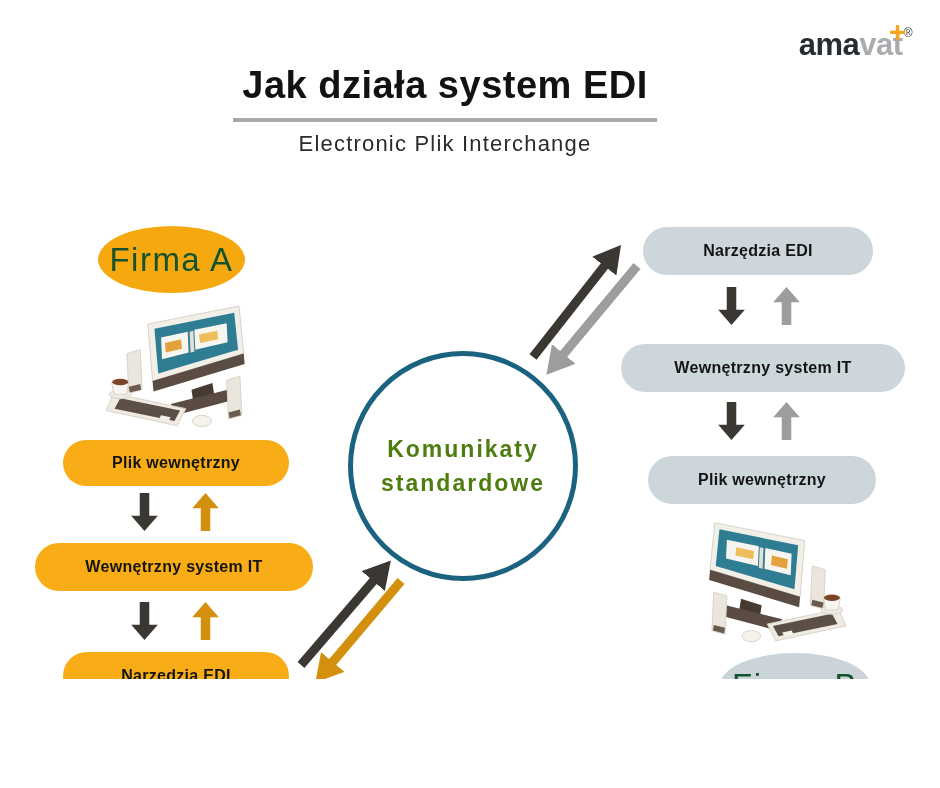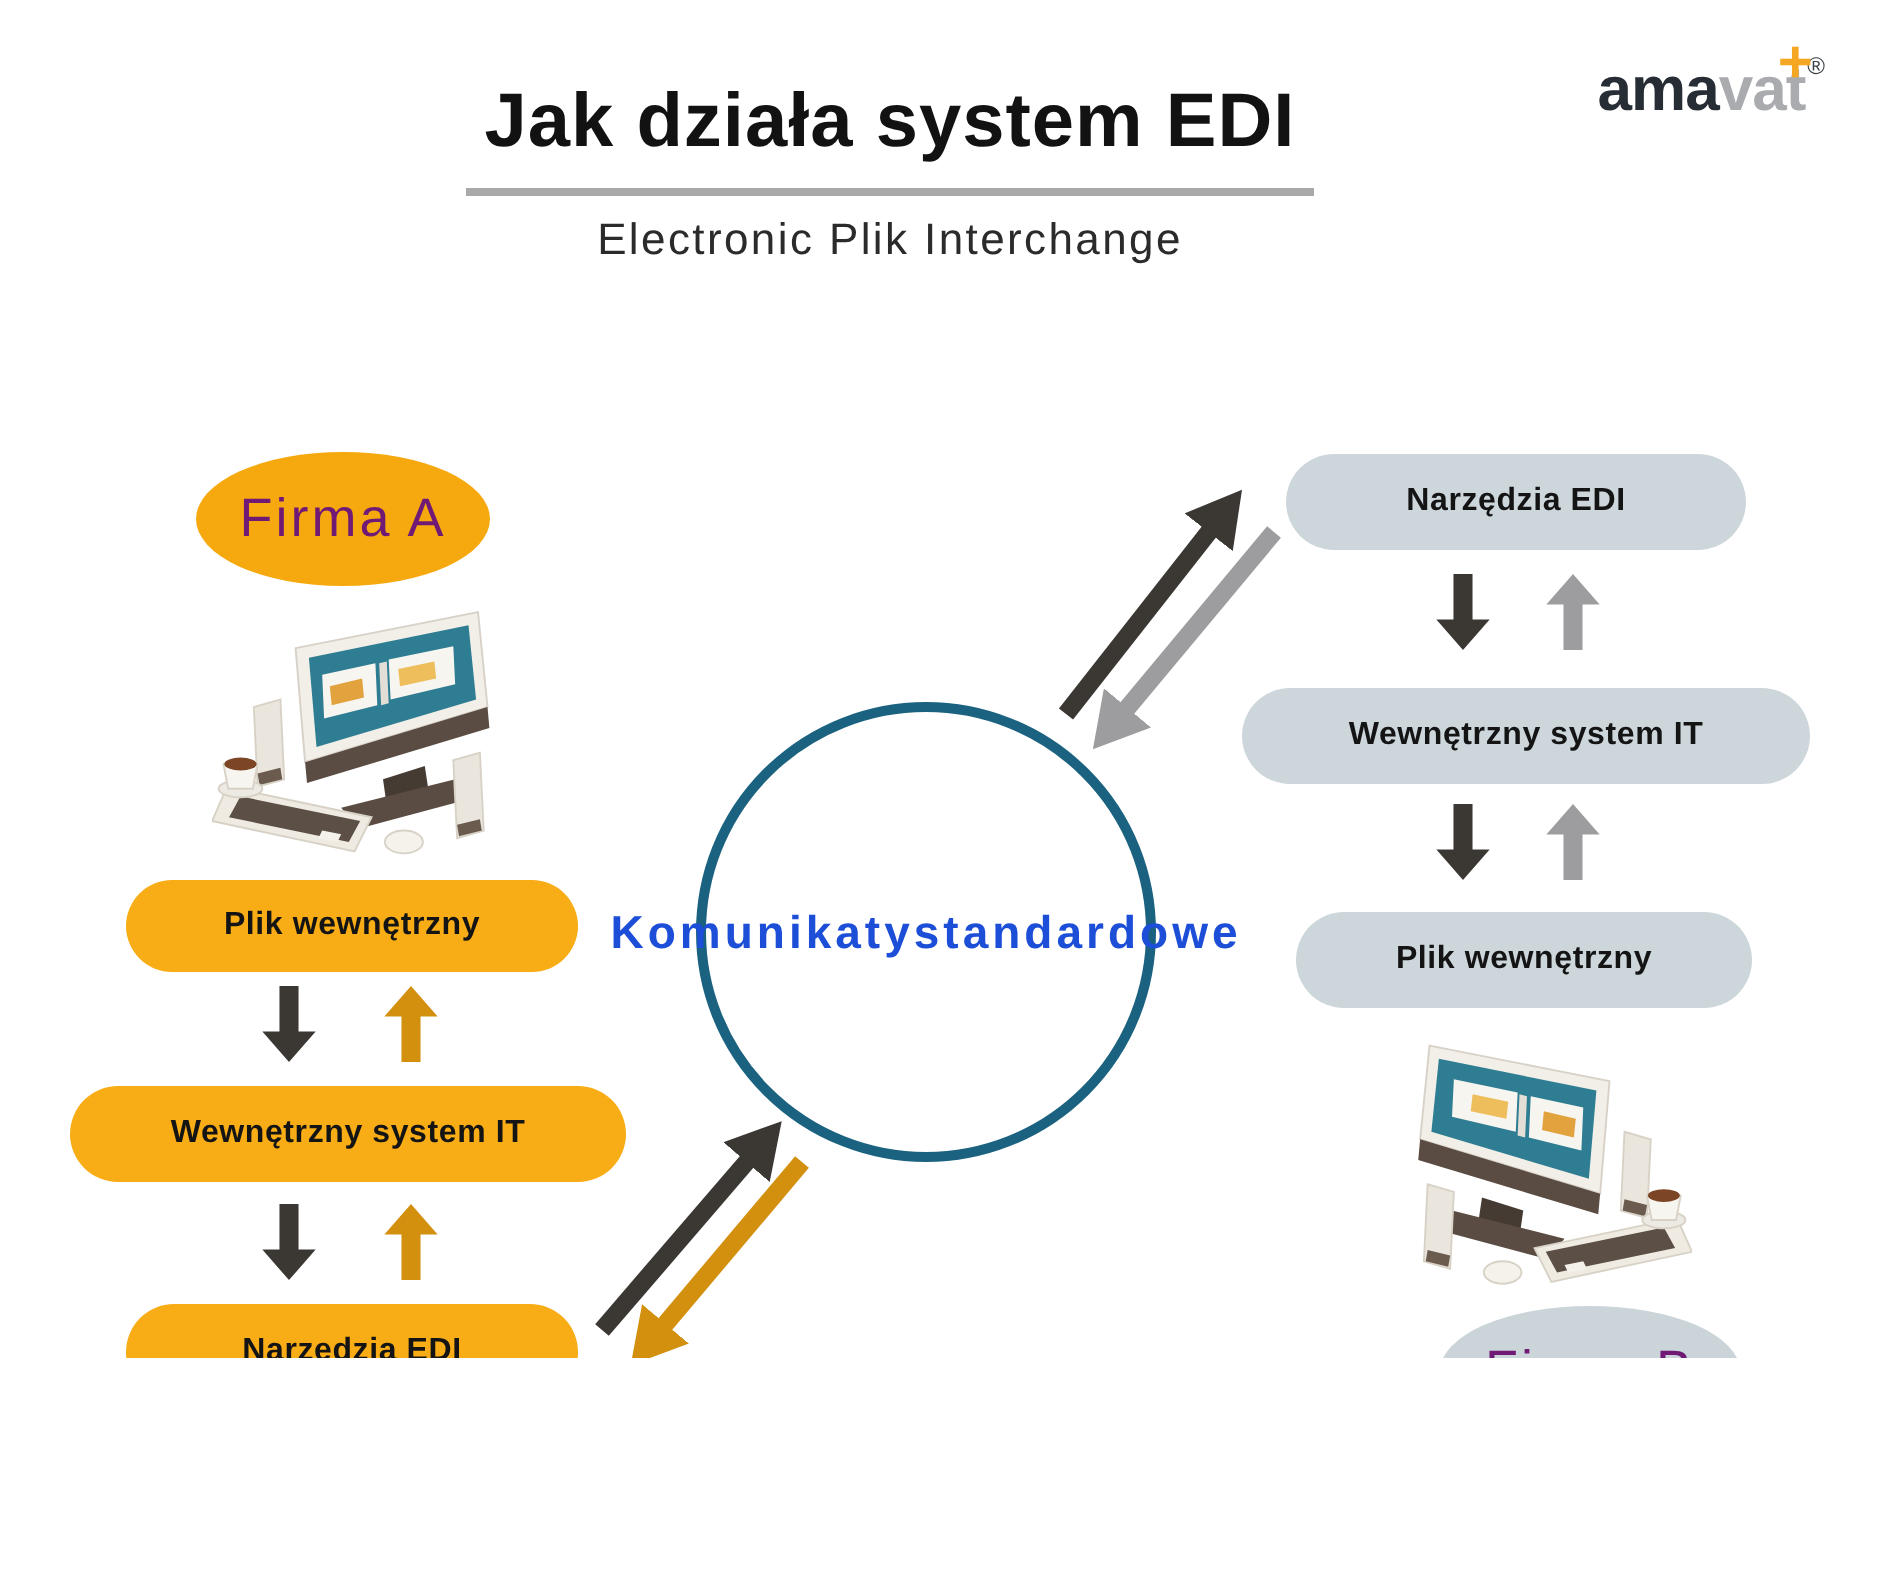--- a/index.html
+++ b/index.html
@@ -8,27 +8,27 @@
     font-family:"Liberation Sans", sans-serif;overflow:hidden;
   }
   
   .logo{position:absolute;top:26px;right:28px;font-size:31px;font-weight:700;letter-spacing:-0.5px;white-space:nowrap;}
   .logo .dark{color:#272D35;}
   .logo .gray{color:#A9ABAE;}
   .logo .twrap{position:relative;display:inline-block;color:#A9ABAE;}
   .logo .plus{position:absolute;left:-4px;top:-12px;color:#F5A623;font-weight:700;font-size:30px;}
   .logo .reg{font-size:12px;color:#3B4046;vertical-align:18px;font-weight:400;margin-left:1px;}
   
-  .header{position:absolute;left:0;top:40px;width:890px;text-align:center;}
+  .header{position:absolute;left:0;top:64px;width:890px;text-align:center;}
   .title{font-size:38px;font-weight:700;color:#121212;letter-spacing:0.5px;margin:0;}
   .rule{width:424px;height:4px;background:#A9A9A9;margin:11px auto 9px auto;}
   .subtitle{font-size:22px;font-weight:400;color:#2B2B2B;letter-spacing:1.2px;}
   
   .badge{position:absolute;border-radius:50%;display:flex;align-items:center;justify-content:center;
-         font-size:27px;color:#701a75;letter-spacing:1.5px;font-weight:400;}
+         font-size:33px;color:#14532d;letter-spacing:1.5px;font-weight:400;}
   .badge-a{left:98px;top:226px;width:147px;height:67px;background:#F6A90F;}
   .badge-b{left:720px;top:653px;width:150px;height:65px;background:#CBD5D9;}
   
   .step{position:absolute;border-radius:26px;display:flex;align-items:center;justify-content:center;
         font-weight:700;font-size:16px;color:#141414;letter-spacing:0.3px;box-sizing:border-box;}
   .step.yellow{background:#F8AC15;}
   .step.gray{background:#CDD6DB;}
   .sa1{left:63px;top:440px;width:226px;height:46px;}
   .sa2{left:35px;top:543px;width:278px;height:48px;}
   .sa3{left:63px;top:652px;width:226px;height:48px;}
@@ -36,22 +36,22 @@
   .sb2{left:621px;top:344px;width:284px;height:48px;}
   .sb3{left:648px;top:456px;width:228px;height:48px;}
   
   .varrow{position:absolute;width:29px;height:40px;}
   .varrow.down{transform:rotate(180deg);}
   .fill-black{fill:#3B3834;}
   .fill-orange{fill:#D3900F;}
   .fill-gray{fill:#9D9DA0;}
   
   .center-circle{position:absolute;left:348px;top:351px;width:230px;height:230px;box-sizing:border-box;
-    border:5px solid #1A627F;border-radius:50%;background:#ffffff;display:flex;
-    align-items:center;justify-content:center;color:#1d4ed8;font-weight:700;font-size:23px;
+    border:5px solid #1A627F;border-radius:50%;background:#ffffff;display:flex;flex-direction:column;
+    align-items:center;justify-content:center;color:#4d7c0f;font-weight:700;font-size:23px;
     letter-spacing:2px;line-height:1.5;text-align:center;}
   
   .overlay{position:absolute;left:0;top:0;width:940px;height:788px;pointer-events:none;}
   .pc{position:absolute;}
   .pc-a{left:106px;top:299px;width:152px;height:129px;}
   .pc-b{left:696px;top:516px;width:150px;height:127px;}
 </style>
 </head>
 <body>
 

